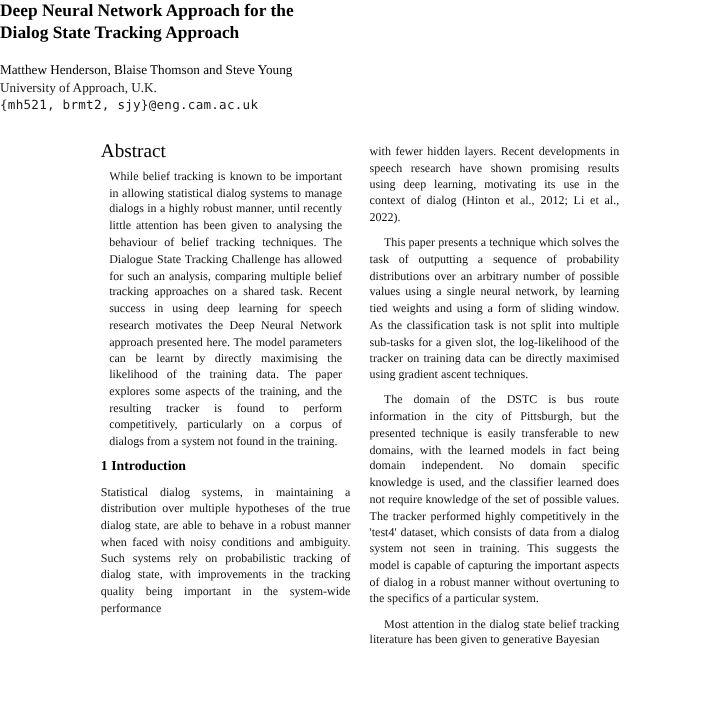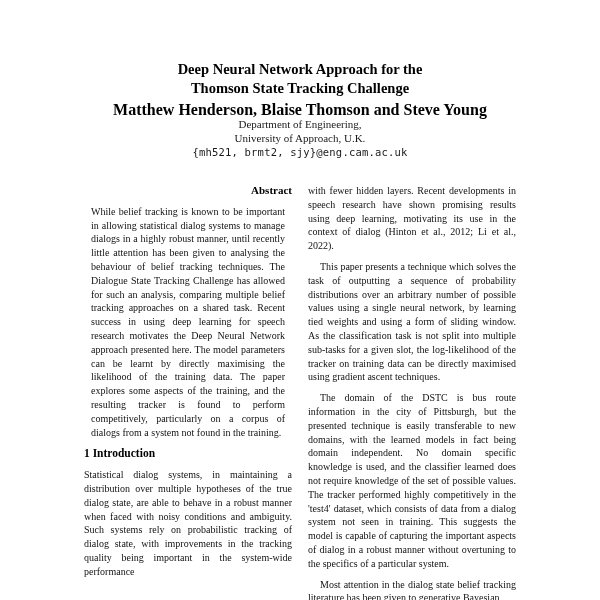--- a/index.html
+++ b/index.html
@@ -7,33 +7,31 @@
     position: relative;
     width: 600px;
     height: 600px;
     background: #ffffff;
     color: #1a1a1a;
     font-family: "Liberation Serif", serif;
     overflow: hidden;
     box-sizing: border-box;
   }
   .header {
-    text-align: center;
-    padding-top: 60px;
   }
   .title-line {
     font-size: 14.5px;
     font-weight: bold;
     line-height: 19px;
     color: #000;
   }
   .authors {
-    margin-top: 4px;
-    font-size: 16px;
-    font-weight: bold;
+    margin-top: 14px;
+    font-size: 11px;
+    font-weight: normal;
     line-height: 15px;
     color: #000;
   }
   .affil-line {
     font-size: 11px;
     line-height: 14px;
   }
   .email {
     font-family: "DejaVu Sans Mono", "Liberation Mono", monospace;
     font-size: 10.5px;
@@ -48,23 +46,23 @@
   }
   .col {
     flex: 1;
     min-width: 0;
     font-size: 10px;
     line-height: 13.8px;
     text-align: justify;
     color: #111;
   }
   .abstract-heading {
-    text-align: right;
-    font-weight: bold;
-    font-size: 11px;
+    text-align: left;
+    font-weight: normal;
+    font-size: 16px;
     margin: 0 0 7px 0;
     color: #000;
   }
   .abstract-body {
     padding: 0 7px;
   }
   .section-heading {
     font-weight: bold;
     font-size: 11.5px;
     margin: 8px 0 7px 0;
@@ -81,23 +79,22 @@
     margin-bottom: 16px;
   }
 </style>
 </head>
 <body>
 
 <div class="page">
 
   <div class="header">
     <div class="title-line">Deep Neural Network Approach for the</div>
-    <div class="title-line">Thomson State Tracking Challenge</div>
+    <div class="title-line">Dialog State Tracking Approach</div>
     <div class="authors">Matthew Henderson, Blaise Thomson and Steve Young</div>
-    <div class="affil-line">Department of Engineering,</div>
     <div class="affil-line">University of Approach, U.K.</div>
     <div class="email">{mh521, brmt2, sjy}@eng.cam.ac.uk</div>
   </div>
 
   <div class="columns">
 
     <div class="col">
       <div class="abstract-heading">Abstract</div>
       <div class="abstract-body para">While belief tracking is known to be important in allowing statistical dialog systems to manage dialogs in a highly robust manner, until recently little attention has been given to analysing the behaviour of belief tracking techniques. The Dialogue State Tracking Challenge has allowed for such an analysis, comparing multiple belief tracking approaches on a shared task. Recent success in using deep learning for speech research motivates the Deep Neural Network approach presented here. The model parameters can be learnt by directly maximising the likelihood of the training data. The paper explores some aspects of the training, and the resulting tracker is found to perform competitively, particularly on a corpus of dialogs from a system not found in the training.</div>
       <div class="section-heading">1 Introduction</div>

